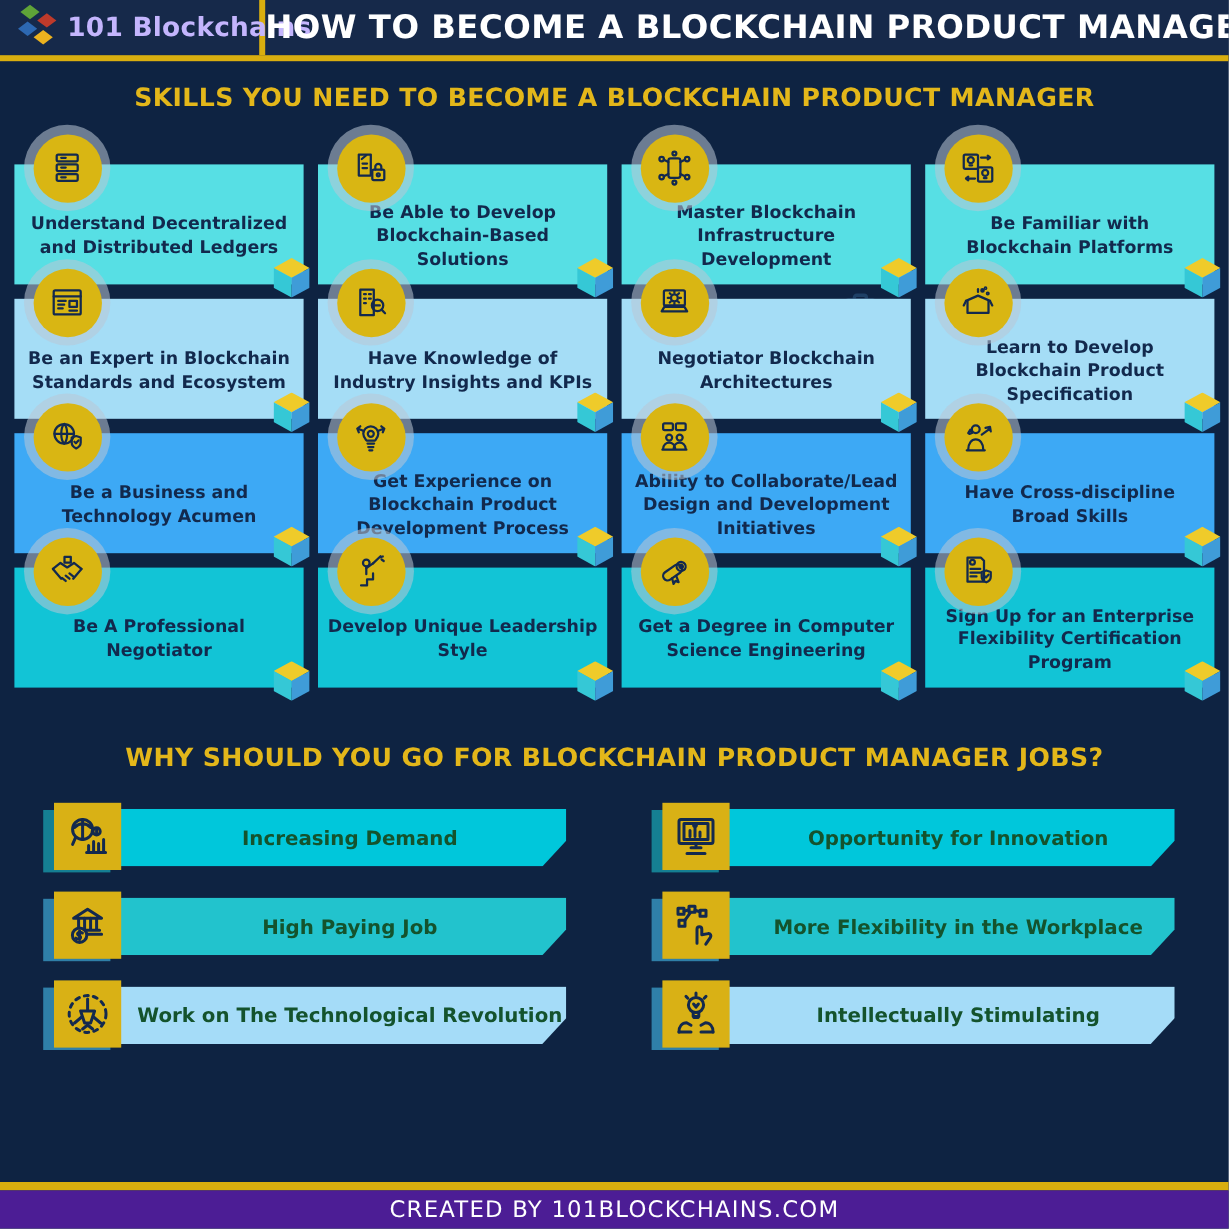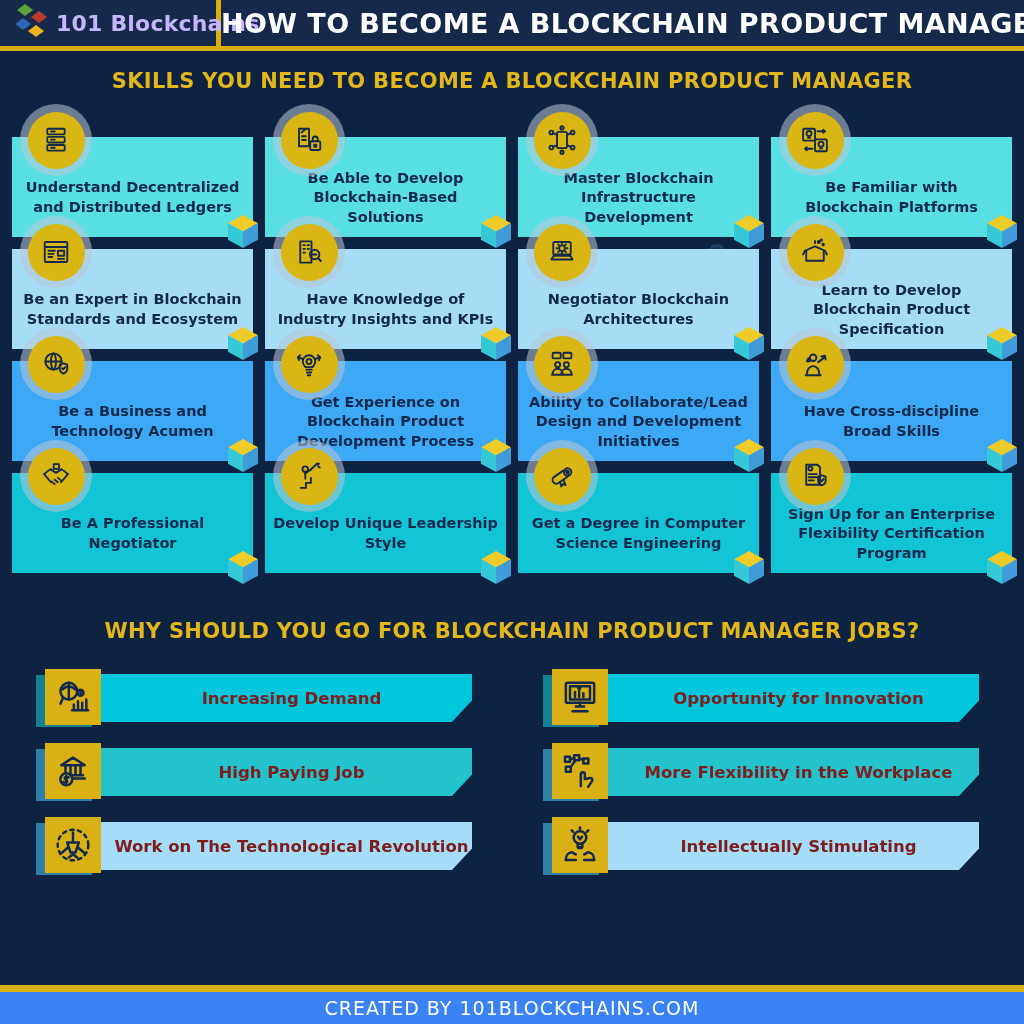--- a/index.html
+++ b/index.html
@@ -32,32 +32,32 @@
   .deco{position:absolute;z-index:0;}
   .deco svg{stroke:#1E4066;fill:none;stroke-width:1.4;stroke-linecap:round;stroke-linejoin:round;}
   .deco-cloud{left:626px;top:246px;}
   .deco-clipboard{left:698px;top:242px;}
 
   
   .benefits-grid{display:grid;grid-template-columns:1fr 1fr;column-gap:80px;row-gap:16px;padding:0 45px;margin-top:26px;}
   .benefit{position:relative;height:58px;}
   .bar{position:absolute;left:26px;right:0;top:5px;height:48px;display:flex;align-items:center;justify-content:center;
        clip-path:polygon(0 0,100% 0,100% 55%,95% 100%,0 100%);}
-  .bar-label{color:#7f1d1d;font-weight:700;font-size:16.5px;padding-left:40px;}
+  .bar-label{color:#14532d;font-weight:700;font-size:16.5px;padding-left:40px;}
   .bcolor1{background:#00C7DB;} .bcolor2{background:#22C3CD;text-align:center;} .bcolor3{background:#A5DCF8;}
   .bicon{position:absolute;left:0;top:0;width:56px;height:58px;z-index:2;}
   .bicon .extrude{position:absolute;left:-9px;top:6px;width:56px;height:52px;background:#2F7FA8;}
   .ex-t{background:#157F93 !important;}
   .bicon .sq{position:absolute;left:0;top:0;width:56px;height:56px;background:#D9B115;display:flex;align-items:center;justify-content:center;}
   .bicon svg{stroke:#13294E;fill:none;stroke-width:1.5;stroke-linecap:round;stroke-linejoin:round;}
 
   
   .footer{position:absolute;left:0;right:0;bottom:0;}
   .footer-stripe{height:7px;background:#D9AE0F;}
-  .footer-band{height:32px;background:#3b82f6;display:flex;align-items:center;justify-content:center;}
+  .footer-band{height:32px;background:#4c1d95;display:flex;align-items:center;justify-content:center;}
   .footer-text{color:#FFFFFF;font-size:19px;letter-spacing:1px;font-weight:400;}
 </style>
 </head>
 <body>
 
 <div class="page">
 
   <div class="header">
     <div class="logo-box">
       <span>

